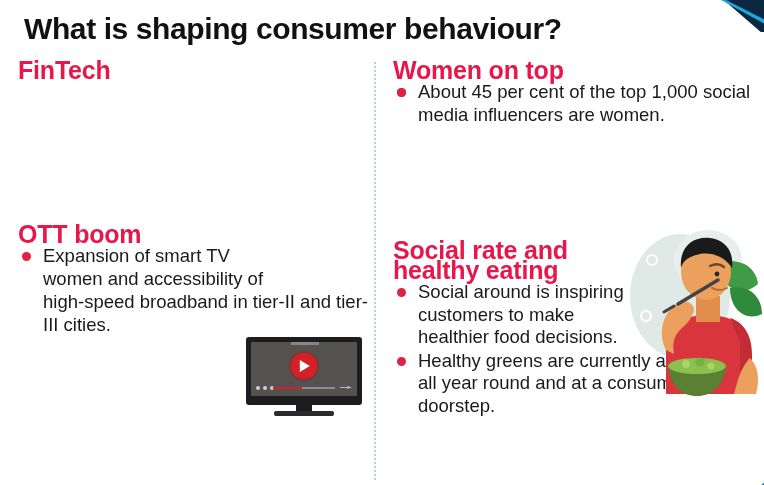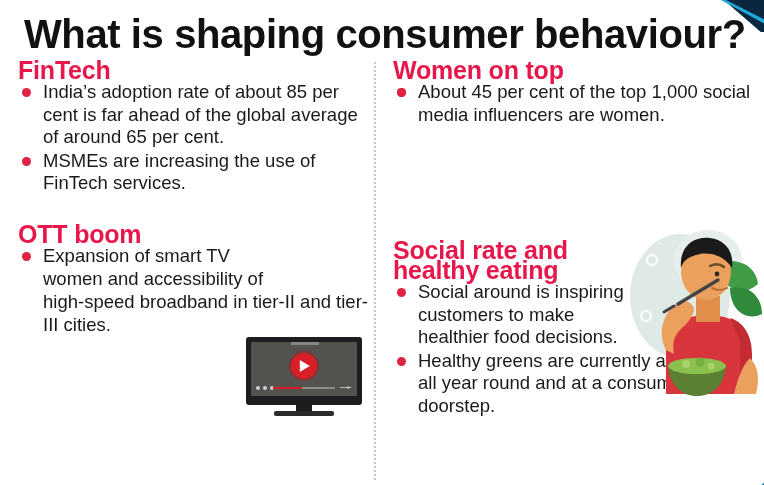--- a/index.html
+++ b/index.html
@@ -85,21 +85,21 @@
     height: 84px;
     background: #1b7fb5;
     clip-path: polygon(100% 32%, 100% 52%, 56% 100%, 42% 100%);
   }
 
   
   .title {
     position: absolute;
     left: 24px;
     top: 12px;
-    font-size: 40px;
+    font-size: 30px;
     font-weight: 700;
     color: #111111;
     letter-spacing: -0.4px;
     font-stretch: condensed;
     white-space: nowrap;
   }
 
   
   .columns {
     position: absolute;
@@ -305,30 +305,20 @@
   <div class="title">What is shaping consumer behaviour?</div>
 
   <div class="columns">
 
     <div class="divider"></div>
 
     <div class="col col-left">
 
       <div class="block" style="top:0;">
         <div class="block-head">FinTech</div>
-        <ul class="bullets">
-          <li>
-            <span class="dot"></span>
-            <span>India’s adoption rate of about 85 per cent is far ahead of the global average of around 65 per cent.</span>
-          </li>
-          <li>
-            <span class="dot"></span>
-            <span>MSMEs are increasing the use of FinTech services.</span>
-          </li>
-        </ul>
       </div>
 
       <div class="block" style="top:164px;">
         <div class="block-head">OTT boom</div>
         <ul class="bullets">
           <li class="narrow">
             <span class="dot"></span>
             <span>Expansion of smart TV women and accessibility of</span>
           </li>
           <li style="padding-left:25px;">

